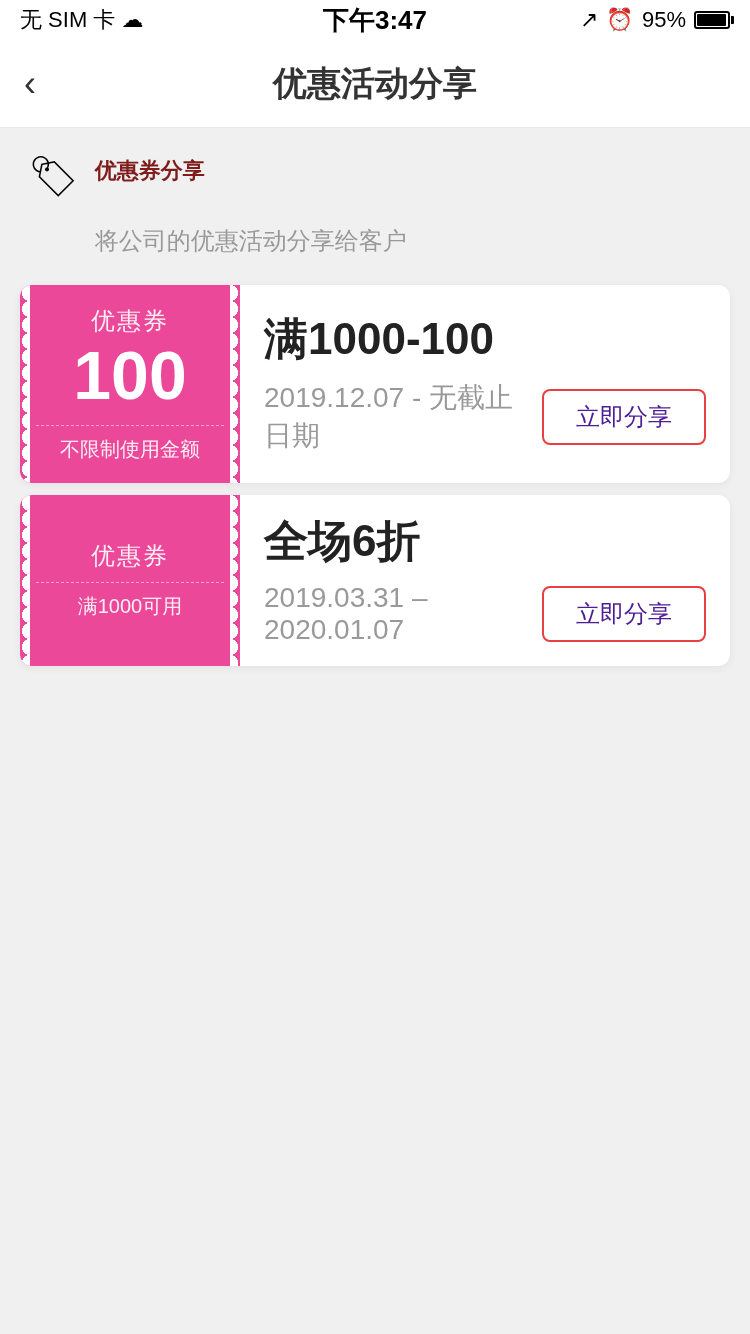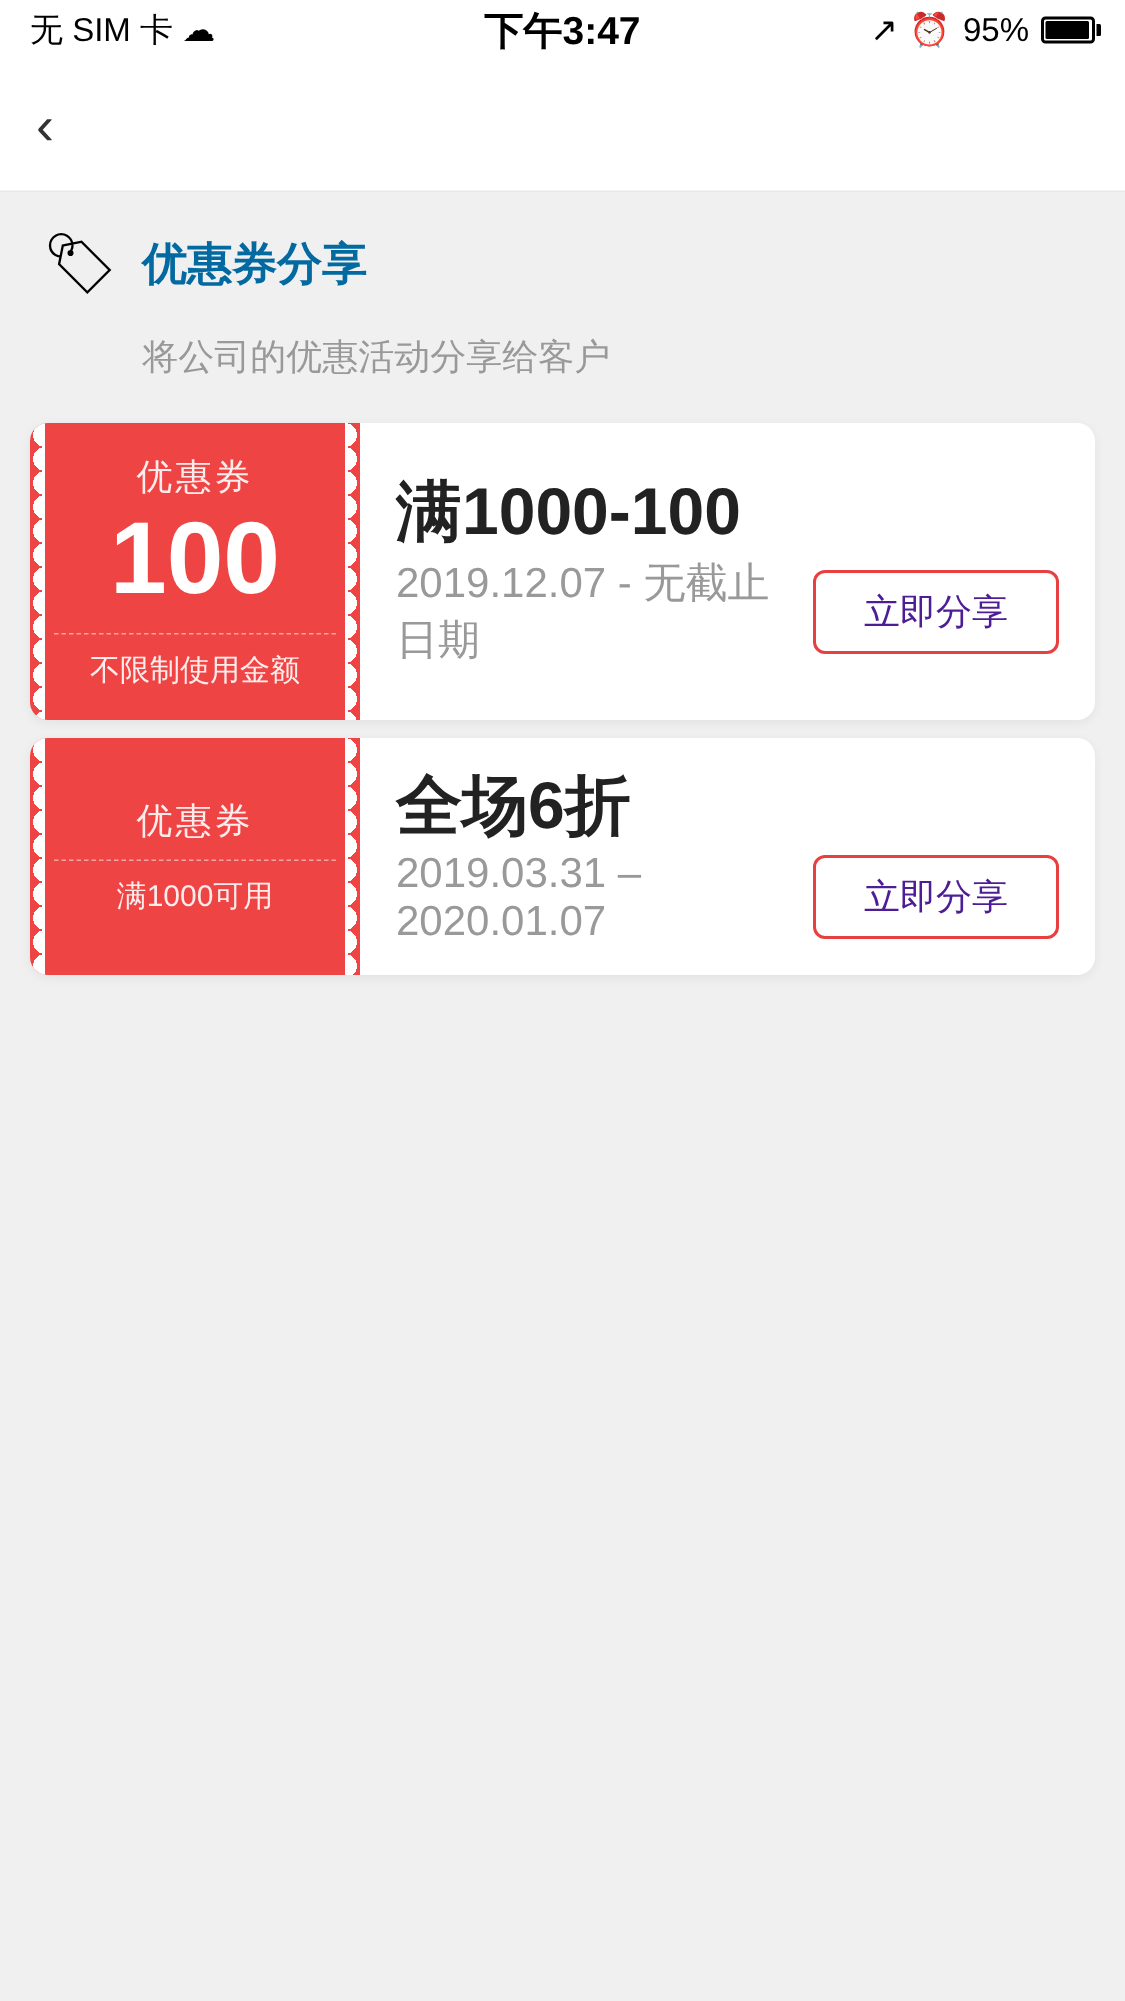--- a/index.html
+++ b/index.html
@@ -107,24 +107,24 @@
     .section-icon {
       font-size: 40px;
       line-height: 1;
       flex-shrink: 0;
     }
     .section-text-group {
       display: flex;
       flex-direction: column;
     }
     .section-title {
-      font-size: 30px;
+      font-size: 22px;
       font-weight: 600;
-      color: #0369a1;
-      margin-bottom: 6px;
+      color: #7f1d1d;
+      margin-bottom: 20px;
     }
     .section-subtitle {
       font-size: 24px;
       color: #999;
       margin-top: 19px;
     }
 
     
     .coupon-list {
       background: #f0f0f0;
@@ -136,21 +136,21 @@
       background: #fff;
       margin: 12px 20px;
       border-radius: 12px;
       overflow: hidden;
       display: flex;
       box-shadow: 0 2px 8px rgba(0,0,0,0.06);
     }
 
     
     .coupon-left {
-      background: #ef4444;
+      background: #ec4899;
       width: 220px;
       flex-shrink: 0;
       display: flex;
       flex-direction: column;
       align-items: center;
       justify-content: center;
       padding: 20px 16px;
       position: relative;
     }
     
@@ -200,21 +200,21 @@
       margin-top: 4px;
     }
 
     
     .coupon-right {
       flex: 1;
       display: flex;
       flex-direction: column;
       justify-content: center;
       padding: 20px 24px;
-      gap: 1px;
+      gap: 14px;
     }
     .coupon-name {
       font-size: 44px;
       font-weight: 700;
       color: #222;
       line-height: 1.2;
     }
     .coupon-meta {
       display: flex;
       align-items: center;
@@ -258,20 +258,21 @@
     <span>⏰</span>
     <span>95%</span>
     <span class="battery-icon">
       <span class="battery-fill"></span>
     </span>
   </div>
 </div>
 
 <div class="nav-bar">
   <div class="nav-back">‹</div>
+  <div class="nav-title">优惠活动分享</div>
 </div>
 
 <div class="section-header">
   <div class="section-icon">🏷</div>
   <div class="section-text-group">
     <div class="section-title">优惠券分享</div>
     <div class="section-subtitle">将公司的优惠活动分享给客户</div>
   </div>
 </div>
 

